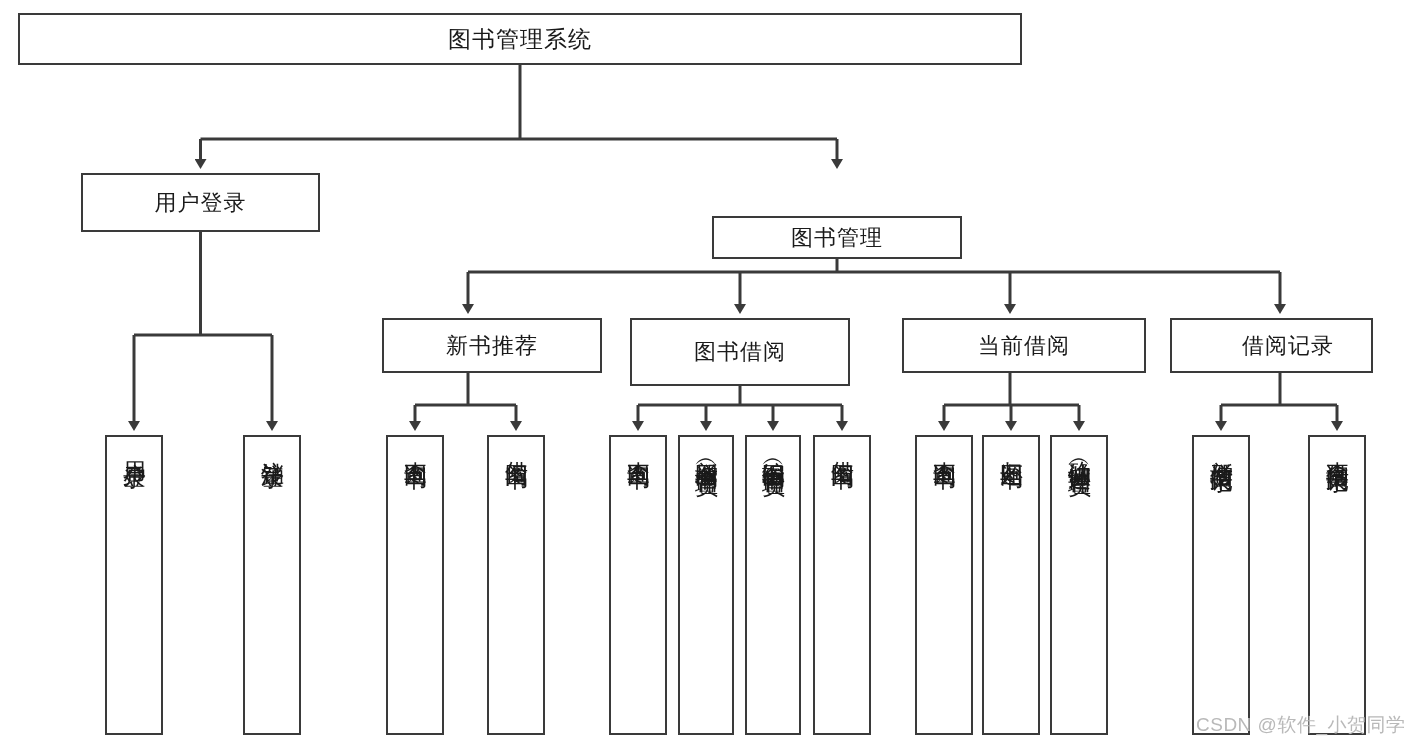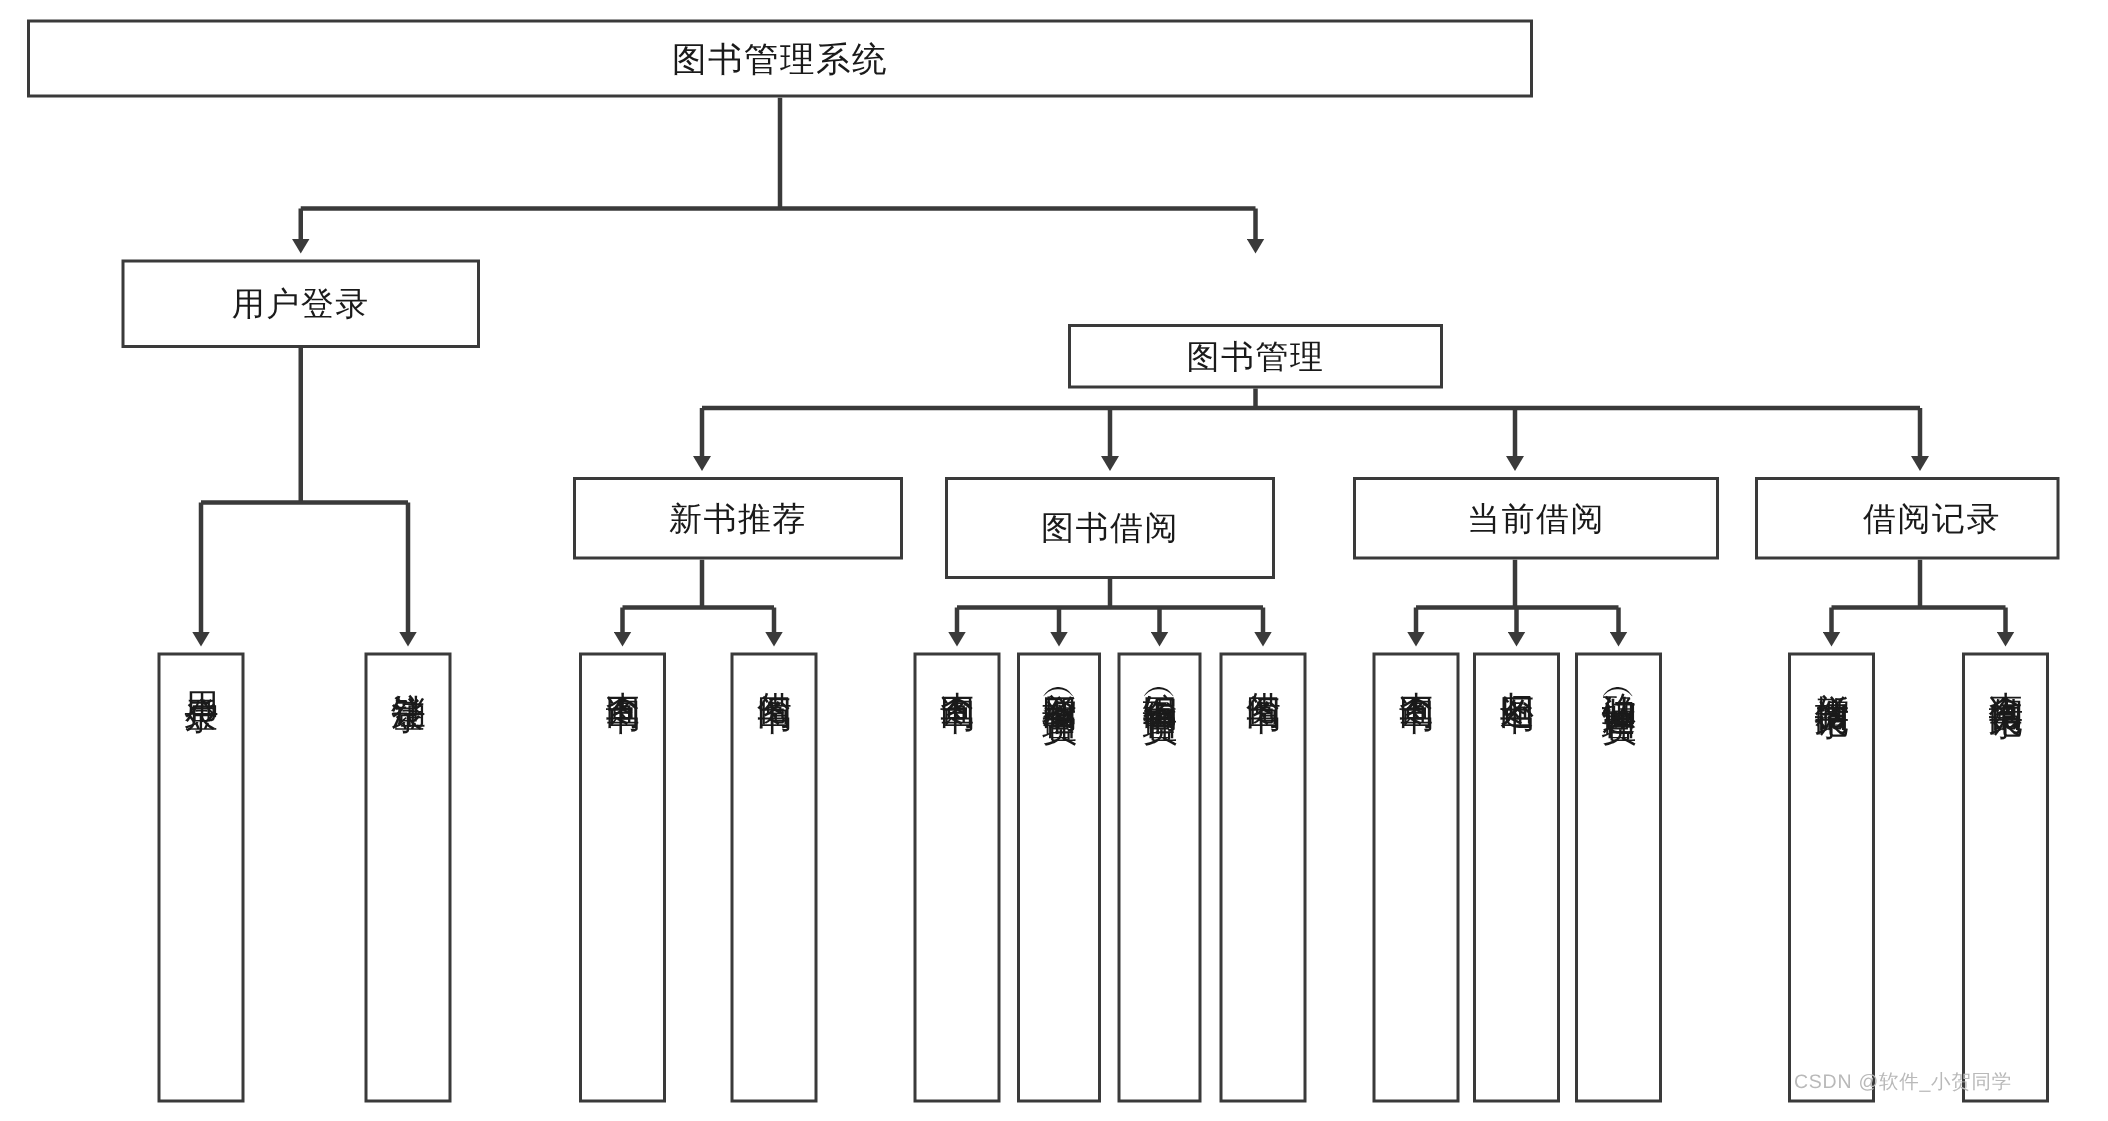--- a/index.html
+++ b/index.html
@@ -50,21 +50,21 @@
   .vtext {
     writing-mode: vertical-rl;
     text-orientation: upright;
     font-size: 23px;
     line-height: 1.12;
     letter-spacing: 2px;
     white-space: nowrap;
   }
   .watermark {
     position: absolute;
-    font-size: 13px;
+    font-size: 19px;
     color: #b9b9b9;
     white-space: nowrap;
     letter-spacing: 0.5px;
     pointer-events: none;
   }
 </style>
 </head>
 <body>
 
 <div id="canvas">

